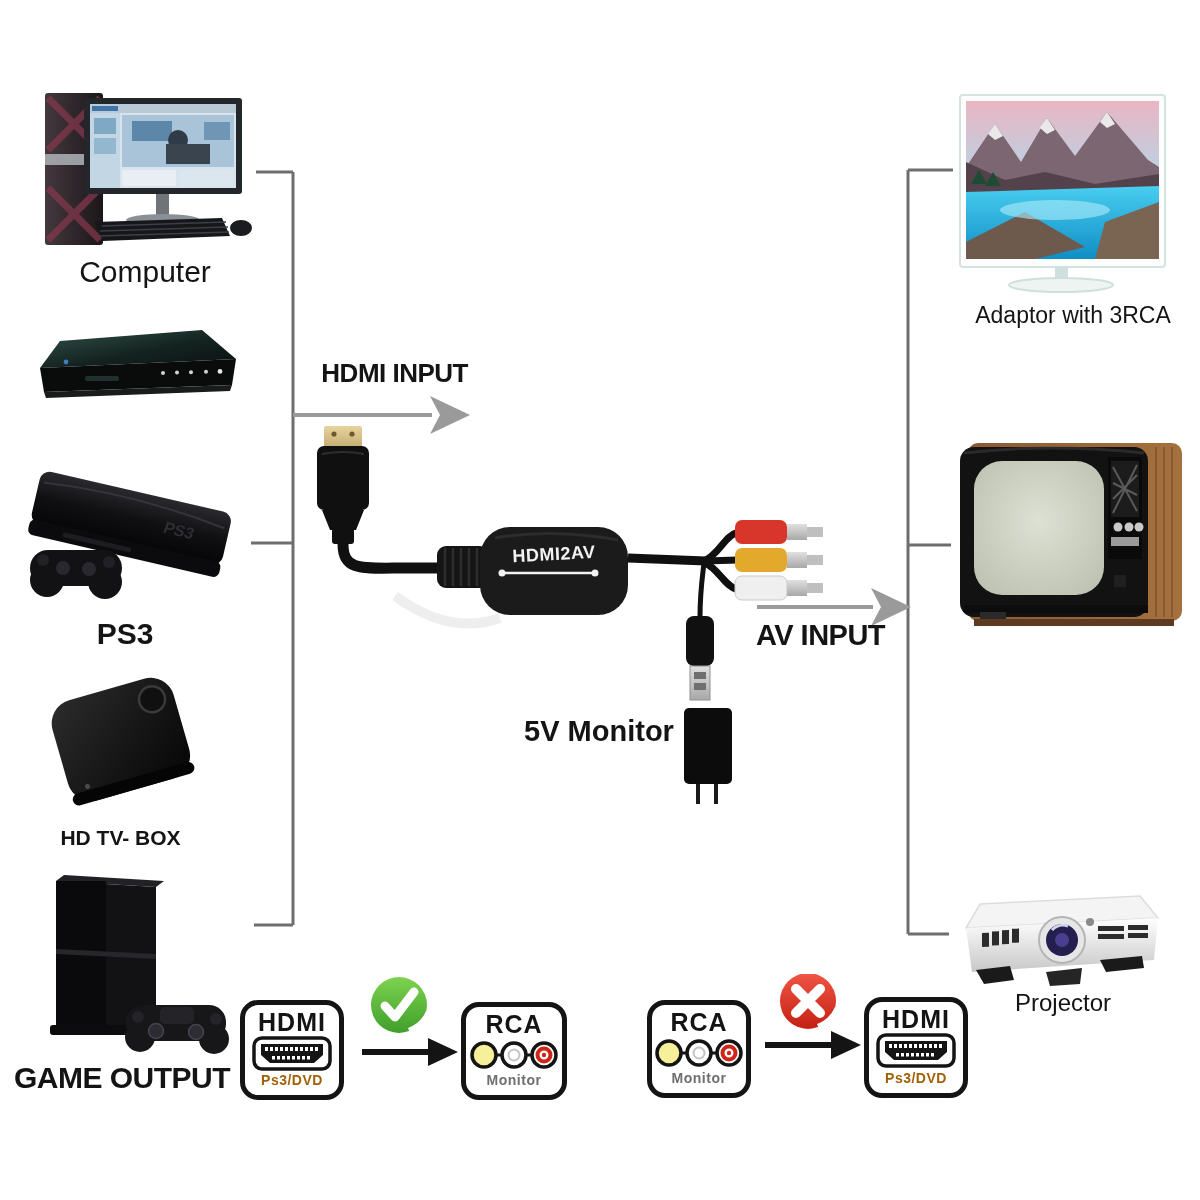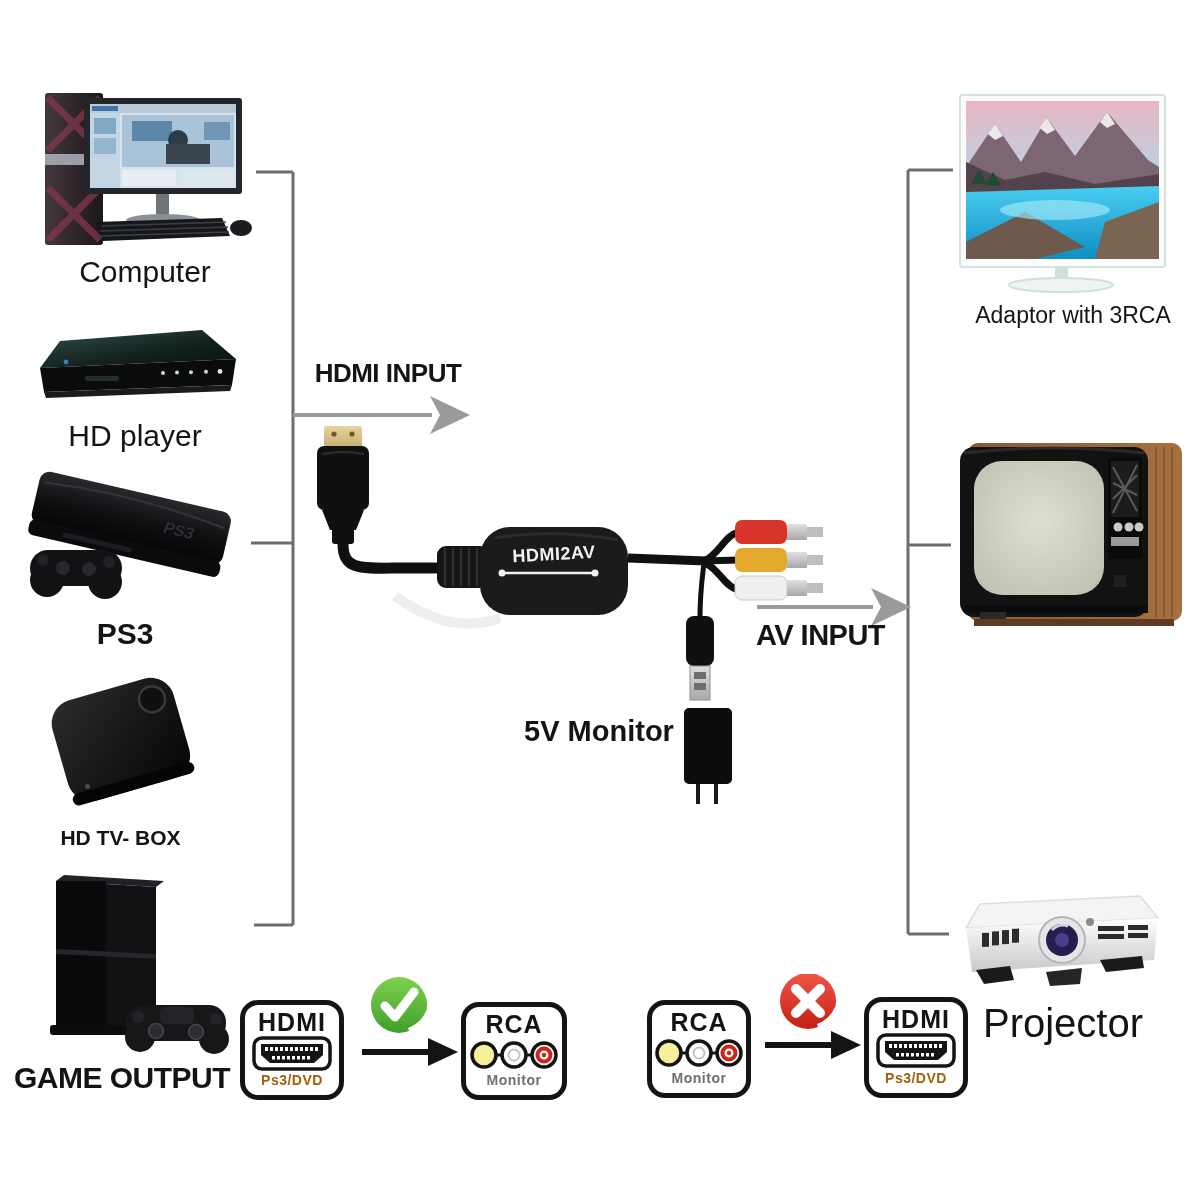--- a/index.html
+++ b/index.html
@@ -10,22 +10,22 @@
   .abs{position:absolute;}
   svg{display:block;}
   .dev-label{position:absolute;text-align:center;color:#141414;line-height:1.05;}
   .lab-computer{left:40px;top:256px;width:210px;font-size:30px;font-weight:500;}
   .lab-hdplayer{left:30px;top:420px;width:210px;font-size:30px;font-weight:500;}
   .lab-ps3{left:30px;top:618px;width:190px;font-size:30px;font-weight:700;}
   .lab-tvbox{left:18px;top:827px;width:205px;font-size:21px;font-weight:700;}
   .lab-console{left:2px;top:1062px;width:240px;font-size:30px;font-weight:600;letter-spacing:-0.5px;}
   .lab-display{left:968px;top:303px;width:210px;font-size:23px;font-weight:500;}
   .lab-tv{left:968px;top:668px;width:205px;font-size:27px;font-weight:500;}
-  .lab-projector{left:968px;top:990px;width:190px;font-size:40px;font-weight:500;margin-top:12px;}
-  .lab-hdmi-input{left:308px;top:360px;width:160px;font-size:26px;font-weight:700;letter-spacing:-0.5px;}
+  .lab-projector{left:968px;top:990px;width:190px;font-size:24px;font-weight:500;}
+  .lab-hdmi-input{left:308px;top:360px;width:160px;font-size:26px;font-weight:700;letter-spacing:-0.5px;text-align:right;}
   .lab-av-output{left:728px;top:620px;width:185px;font-size:29px;font-weight:700;letter-spacing:-0.5px;}
   .lab-adaptor{left:518px;top:716px;width:162px;font-size:29px;font-weight:700;}
   .lab-converter{
     left:496px;top:545px;width:116px;font-size:18px;font-weight:700;color:#f2f2f2;
     letter-spacing:.5px;transform:rotate(-3deg);text-align:center;
   }
   .cbox{
     position:absolute;width:104px;height:100px;background:#fff;border:5px solid #141414;
     border-radius:18px;box-sizing:border-box;display:flex;flex-direction:column;
     align-items:center;justify-content:space-between;padding:5px 2px 7px 2px;
@@ -118,21 +118,20 @@
     <polygon points="10,40 206,31 202,57 14,64" fill="#0a0b0b"></polygon>
     <polygon points="14,64 202,57 200,63 16,70" fill="#1a1b1b"></polygon>
     <rect x="55" y="48" width="34" height="5" rx="2" fill="#20302d"></rect>
     <circle cx="133" cy="45" r="2" fill="#cfd6d4"></circle>
     <circle cx="147" cy="44.6" r="2" fill="#cfd6d4"></circle>
     <circle cx="161" cy="44.2" r="2" fill="#cfd6d4"></circle>
     <circle cx="176" cy="43.8" r="2" fill="#cfd6d4"></circle>
     <circle cx="190" cy="43.4" r="2.4" fill="#e4e9e8"></circle>
     <circle cx="36" cy="34" r="2.4" fill="#3d7ec2"></circle>
   </svg>
-  <div class="dev-label lab-hdplayer">HD player</div>
 
   <svg class="abs" style="left:5px;top:462px;" width="245" height="155" viewBox="0 0 245 155">
     <defs>
       <linearGradient id="ps3b" x1="0" y1="0" x2="0" y2="1">
         <stop offset="0" stop-color="#2a2a2e"></stop>
           <stop offset=".5" stop-color="#101013"></stop>
           <stop offset="1" stop-color="#050506"></stop>
       </linearGradient>
     </defs>
     <g transform="rotate(13 120 70)">

